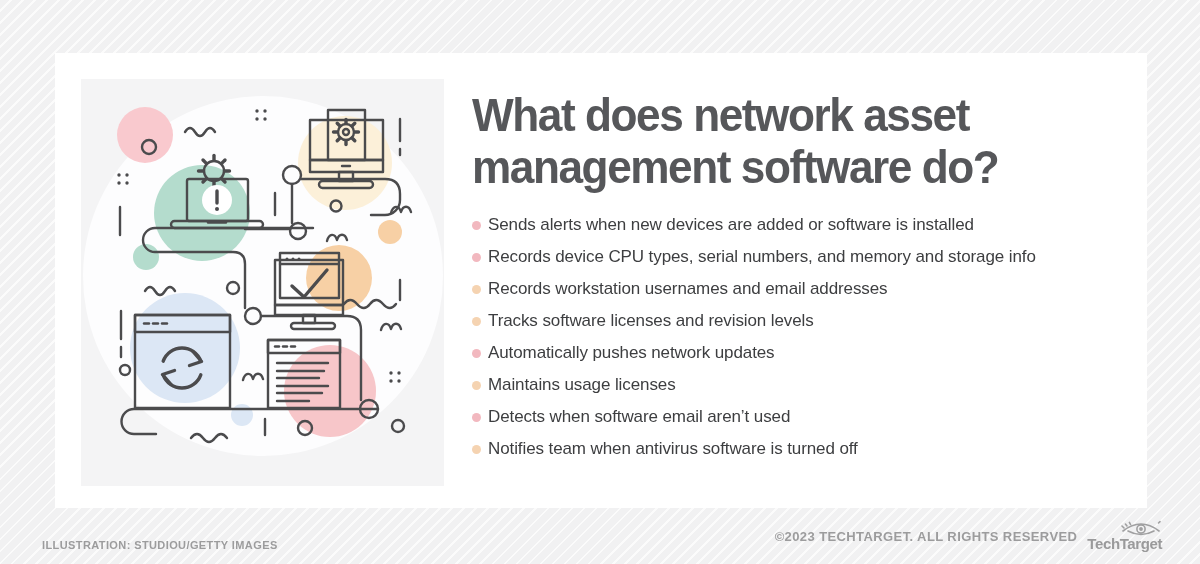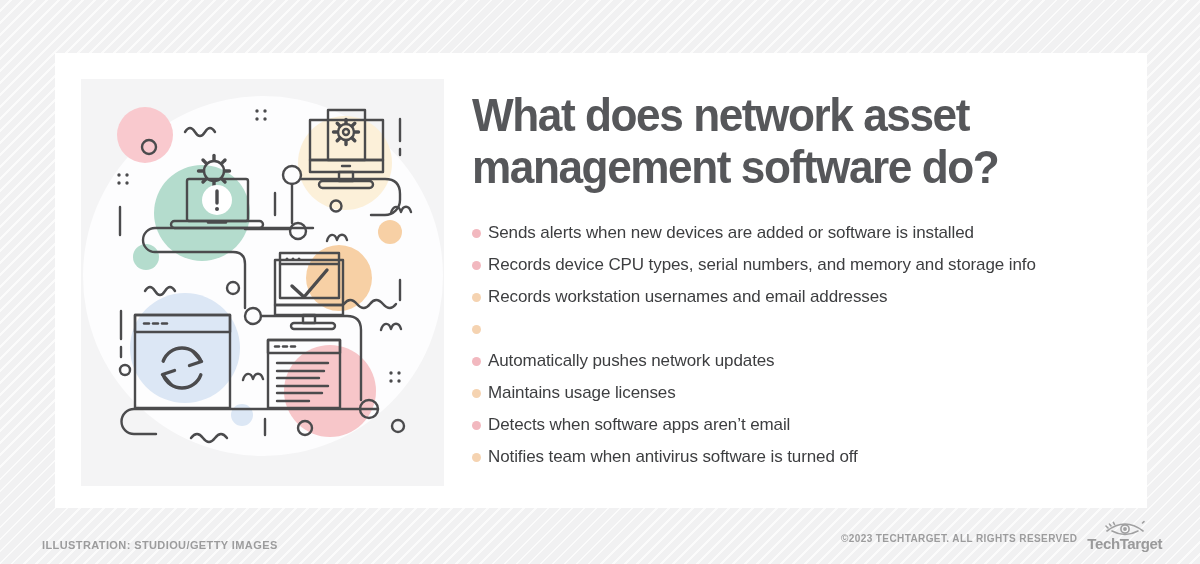--- a/index.html
+++ b/index.html
@@ -14,30 +14,30 @@
   .stage{position:relative;width:1200px;height:564px;overflow:hidden;
     background:repeating-linear-gradient(135deg,
       var(--page-bg) 0px, var(--page-bg) 6.5px,
       var(--stripe) 6.5px, var(--stripe) 8.5px);}
   .card{position:absolute;left:55px;top:53px;width:1092px;height:455px;background:var(--card-bg);}
   .illus{position:absolute;left:26px;top:26px;width:363px;height:407px;background:var(--illus-bg);}
   .illus svg{display:block;}
   .content{position:absolute;left:417px;top:36px;width:650px;}
   h1.title{margin:0;color:var(--title);font-size:46px;line-height:52px;font-weight:bold;
     letter-spacing:-1.5px;transform:scaleX(.96);transform-origin:left top;white-space:nowrap;}
-  ul.bullets{list-style:none;margin:24px 0 0 0;padding:0;}
+  ul.bullets{list-style:none;margin:16px 0 0 0;padding:0;}
   ul.bullets li{display:flex;align-items:center;height:32px;color:var(--text);
     font-size:17px;letter-spacing:-0.1px;}
   .dot{flex:0 0 auto;width:9px;height:9px;border-radius:50%;margin-right:7px;}
   .credit{position:absolute;left:42px;top:539px;font-size:11px;font-weight:bold;
     letter-spacing:.4px;color:var(--footer-text);}
   .footer-right{position:absolute;right:38px;top:519px;display:flex;align-items:flex-end;gap:10px;}
-  .copyright{font-size:10px;font-weight:bold;letter-spacing:.4px;color:var(--footer-text);
+  .copyright{font-size:13px;font-weight:bold;letter-spacing:.4px;color:var(--footer-text);
     padding-bottom:7px;}
-  .brand{display:flex;flex-direction:column;align-items:center;line-height:1;}
+  .brand{display:flex;flex-direction:column;align-items:flex-end;line-height:1;}
   .brand .brand-text{font-size:15px;font-weight:bold;color:#9a9a9b;letter-spacing:-.4px;}
   
   .ln{stroke:var(--line);fill:none;stroke-width:2.4;stroke-linecap:round;stroke-linejoin:round;}
   .lnf{stroke:var(--line);stroke-width:2.4;stroke-linecap:round;stroke-linejoin:round;}
   .thick{stroke-width:3.4;}
   .dotfill{fill:var(--line);stroke:none;}
 </style>
 </head>
 <body>
 
@@ -208,32 +208,33 @@
           <li>
             <span class="dot" style="background: rgb(242, 184, 191);"></span>
             <span>Records device CPU types, serial numbers, and memory and storage info</span>
           </li>
           <li>
             <span class="dot" style="background: rgb(245, 211, 177);"></span>
             <span>Records workstation usernames and email addresses</span>
           </li>
           <li>
             <span class="dot" style="background: rgb(245, 211, 177);"></span>
+            <span>Tracks software licenses and revision levels</span>
           </li>
           <li>
             <span class="dot" style="background: rgb(242, 184, 191);"></span>
             <span>Automatically pushes network updates</span>
           </li>
           <li>
             <span class="dot" style="background: rgb(245, 211, 177);"></span>
             <span>Maintains usage licenses</span>
           </li>
           <li>
             <span class="dot" style="background: rgb(242, 184, 191);"></span>
-            <span>Detects when software apps aren’t email</span>
+            <span>Detects when software email aren’t used</span>
           </li>
           <li>
             <span class="dot" style="background: rgb(245, 211, 177);"></span>
             <span>Notifies team when antivirus software is turned off</span>
           </li>
         </ul>
     </div>
   </div>
 
   <div class="credit">ILLUSTRATION: STUDIOU/GETTY IMAGES</div>

